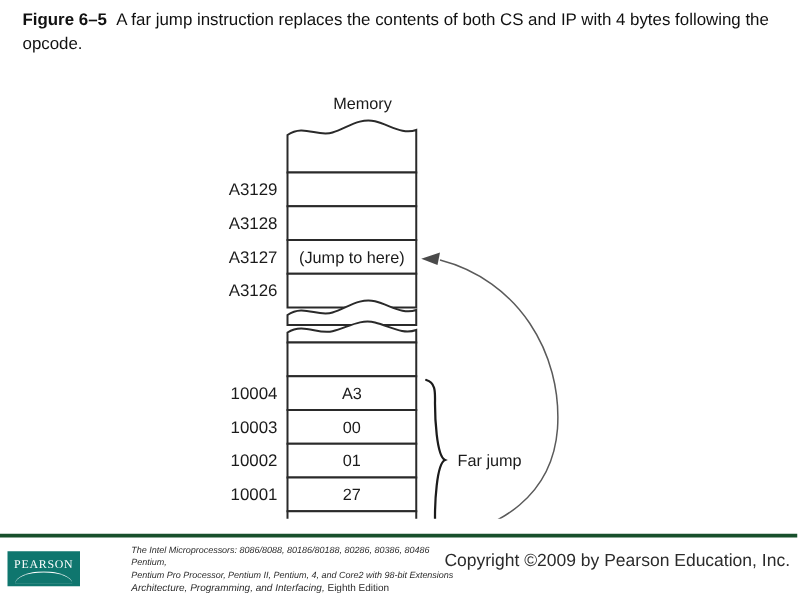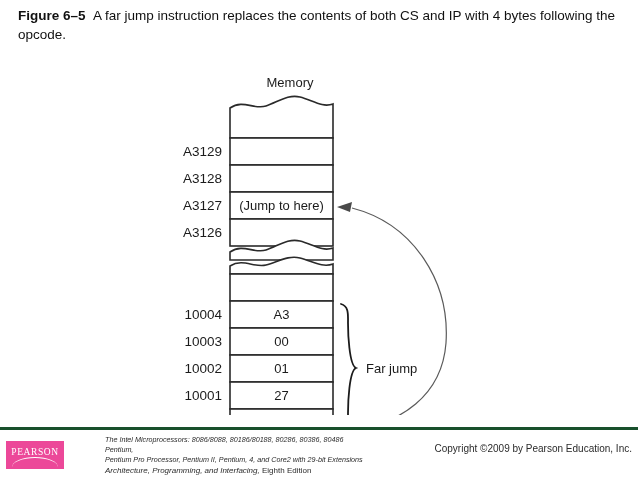--- a/index.html
+++ b/index.html
@@ -104,21 +104,21 @@
     top: 433px;
     width: 638px;
     height: 45px;
   }
   #pearson-logo {
     position: absolute;
     left: 6px;
     top: 8px;
     width: 58px;
     height: 28px;
-    background: #ec4899;
+    background: #0f766e;
     color: #ffffff;
     font-family: "Liberation Serif", serif;
     font-size: 9.5px;
     letter-spacing: 0.6px;
     display: flex;
     align-items: center;
     justify-content: center;
     overflow: hidden;
   }
   #pearson-logo .swoosh {
@@ -151,21 +151,21 @@
     font-style: normal;
     font-size: 8px;
     padding-top: 1px;
   }
   #copyright {
     position: absolute;
     right: 6px;
     top: 10px;
     width: 300px;
     text-align: right;
-    font-size: 10px;
+    font-size: 14px;
     line-height: 11.5px;
     color: #2b2b2b;
   }
 </style>
 </head>
 <body>
 
 <div id="caption">
   <span class="fig-label">Figure 6–5</span><span>&nbsp;&nbsp;</span><span class="fig-text">A far jump instruction replaces the contents of both CS and IP with 4 bytes following the opcode.</span>
 </div>
@@ -269,21 +269,21 @@
 
 <div id="footer">
 
   <div id="pearson-logo">
     <span class="word">PEARSON</span>
     <span class="swoosh"></span>
   </div>
 
   <div id="book-info">
     <div class="ital">The Intel Microprocessors: 8086/8088, 80186/80188, 80286, 80386, 80486 Pentium,</div>
-    <div class="ital">Pentium Pro Processor, Pentium II, Pentium, 4, and Core2 with 29-bit Extensions</div>
+    <div class="ital">Pentium Pro Processor, Pentium II, Pentium, 4, and Core2 with 98-bit Extensions</div>
     <div class="line4"><span class="ital">Architecture, Programming, and Interfacing,</span><span> Eighth Edition</span></div>
     <div class="line4">Barry B. Brey</div>
   </div>
 
   <div id="copyright">
     <div>Copyright ©2009 by Pearson Education, Inc.</div>
   </div>
 
 </div>
 

